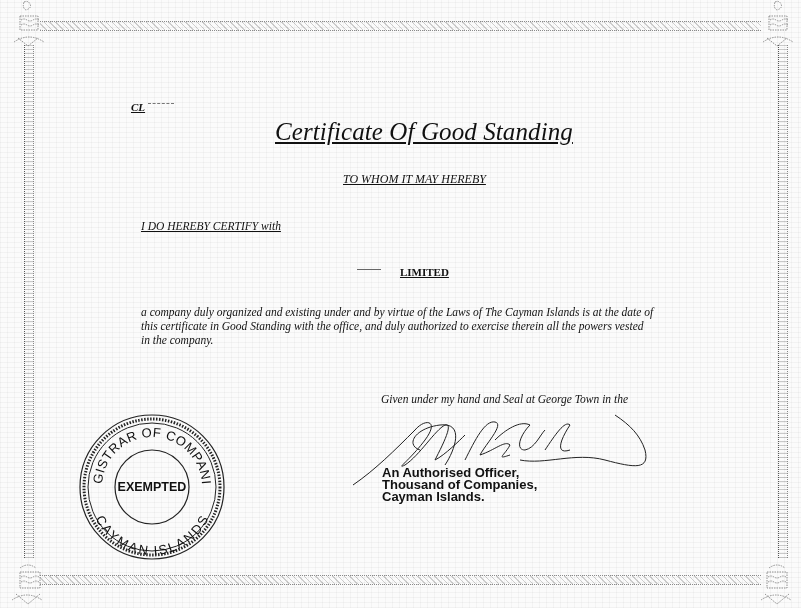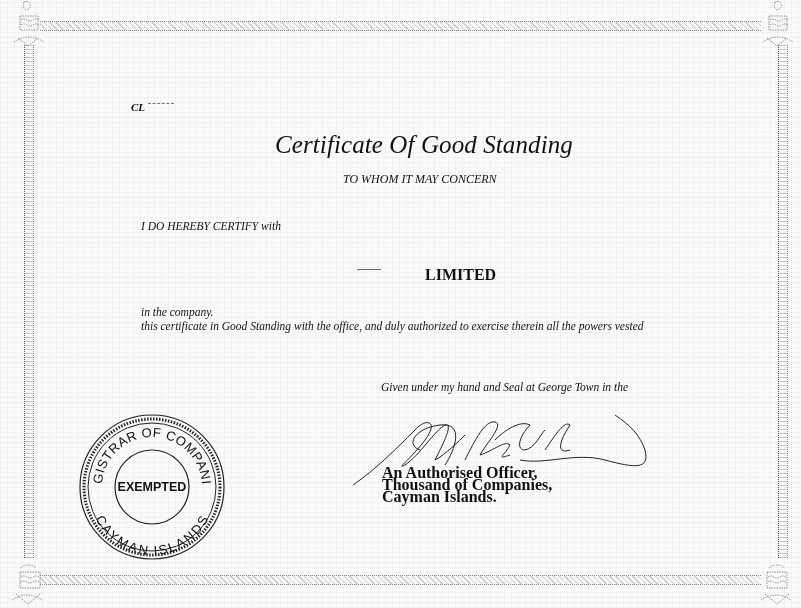--- a/index.html
+++ b/index.html
@@ -31,42 +31,42 @@
     }
     .band-left { left: 24px; }
     .band-right { left: 778px; }
     .corner { position: absolute; width: 44px; height: 48px; }
     .corner svg { width: 100%; height: 100%; }
     .c-tl { left: 6px; top: 0; }
     .c-tr { left: 757px; top: 0; }
     .c-bl { left: 6px; top: 560px; }
     .c-br { left: 757px; top: 560px; }
 
-    .abs { position: absolute; white-space: nowrap; }
+    .abs { position: absolute; white-space: nowrap; text-decoration: underline; }
     .ref { left: 131px; top: 101px; font-style: italic; font-weight: bold; font-size: 11px; }
     .ref-dash { left: 148px; top: 103px; width: 26px; border-top: 1px dashed #777; height: 0; }
-    .title { left: 275px; top: 118px; font-style: italic; font-size: 25px; letter-spacing: 0.1px; margin-top: 13px; }
+    .title { left: 275px; top: 118px; font-style: italic; font-size: 25px; letter-spacing: 0.1px; }
     .salutation { left: 343px; top: 172px; font-style: italic; font-size: 12px; }
     .certify { left: 141px; top: 220px; font-style: italic; font-size: 11.5px; }
     .name-dash { left: 357px; top: 269px; width: 24px; border-top: 1px solid #666; height: 0; }
-    .company { left: 425px; top: 266px; font-weight: bold; font-size: 16px; }
+    .company { left: 400px; top: 266px; font-weight: bold; font-size: 11px; }
     .body-text {
       position: absolute; left: 141px; top: 305px; width: 530px;
       font-style: italic; font-size: 11.5px; line-height: 14px;
     }
     .body-text span { display: block; white-space: nowrap; }
     .given {
       position: absolute; left: 381px; top: 380px;
       font-style: italic; font-size: 11.5px; line-height: 15px;
     }
-    .given span { display: block; white-space: nowrap; }
+    .given span { display: block; white-space: nowrap; margin-top: 12px; }
     .officer {
       position: absolute; left: 382px; top: 467px;
-      font-family: Liberation Serif, serif;
-      font-weight: bold; font-size: 16px; line-height: 12px;
+      font-family: Liberation Sans, sans-serif;
+      font-weight: bold; font-size: 13px; line-height: 12px;
     }
     .officer span { display: block; white-space: nowrap; }
     .signature { position: absolute; left: 345px; top: 410px; width: 310px; height: 80px; }
     .seal { position: absolute; left: 78px; top: 413px; width: 148px; height: 148px; }
     .seal svg { width: 100%; height: 100%; }
   </style>
 </head>
 <body>
 
 <div class="paper">
@@ -114,29 +114,30 @@
       <path d="M11 17 q3 -2 6 0 t6 0 t6 0 M11 22 q3 -2 6 0 t6 0 t6 0"></path>
       <path d="M4 40 q15 -10 30 0 M8 34 l12 10 l12 -10"></path>
     </g>
       </svg>
   </div>
 
   <div class="abs ref">CL</div>
   <div class="abs ref-dash"></div>
 
   <div class="abs title">Certificate Of Good Standing</div>
-  <div class="abs salutation">TO WHOM IT MAY CONCERN</div>
+  <div class="abs salutation">TO WHOM IT MAY HEREBY</div>
   <div class="abs certify">I DO HEREBY  CERTIFY with</div>
 
   <div class="abs name-dash"></div>
   <div class="abs company">LIMITED</div>
 
   <div class="body-text">
+    <span>a company duly organized and existing under and by virtue of the Laws of The Cayman Islands is at the date of</span>
+    <span>this certificate in Good Standing with the office, and duly authorized to exercise therein all the powers vested</span>
     <span>in the company.</span>
-    <span>this certificate in Good Standing with the office, and duly authorized to exercise therein all the powers vested</span>
   </div>
 
   <div class="given">
     <span>Given under my hand and Seal at George Town in the</span>
   </div>
 
   <div class="signature">
     <svg viewBox="0 0 310 80" width="310" height="80">
       <g fill="none" stroke="#222" stroke-width="1">
         <path d="M8 75 C 30 60, 50 40, 70 20 C 80 8, 95 10, 80 30 C 65 50, 50 60, 60 55 C 75 45, 90 20, 100 15 C 110 12, 95 40, 90 50 C 100 45, 115 30, 120 25"></path>

